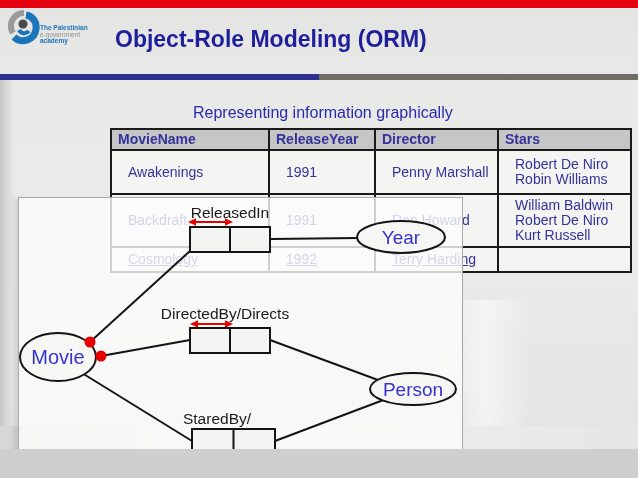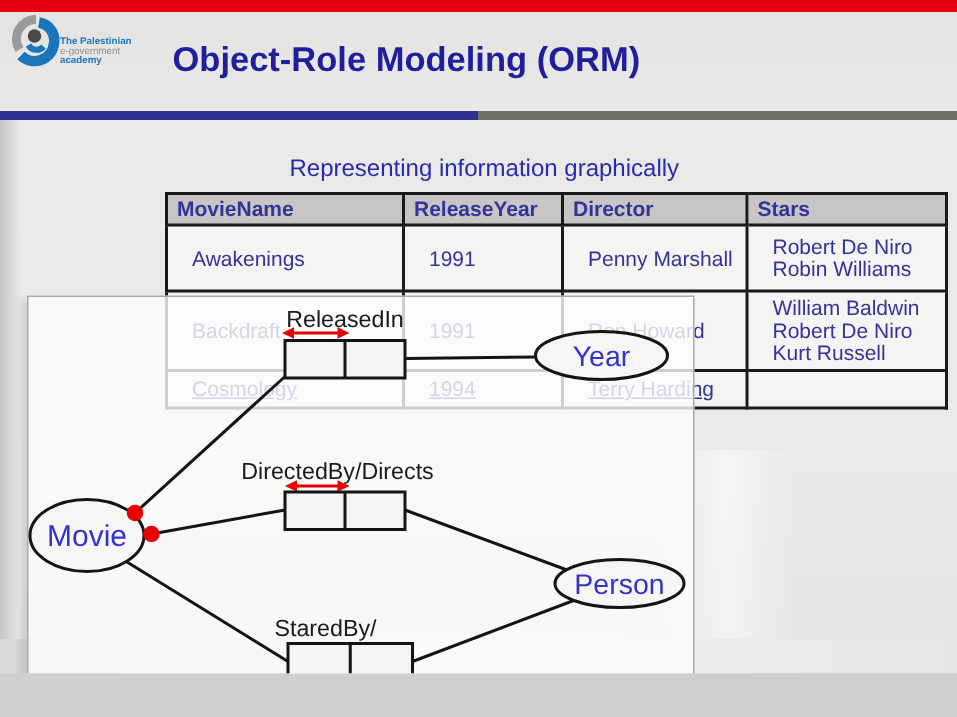--- a/index.html
+++ b/index.html
@@ -118,21 +118,21 @@
             <div class="cell">William Baldwin
 Robert De Niro
 Kurt Russell</div>
           </td>
     </tr>
     <tr class="drow" style="height:25px;text-decoration:underline;">
       <td>
             <div class="cell">Cosmology</div>
           </td>
       <td>
-            <div class="cell">1994</div>
+            <div class="cell">1992</div>
           </td>
       <td>
             <div class="cell">Terry Harding</div>
           </td>
       <td>
             <div class="cell"></div>
           </td>
     </tr>
   </tbody>
     </table>

